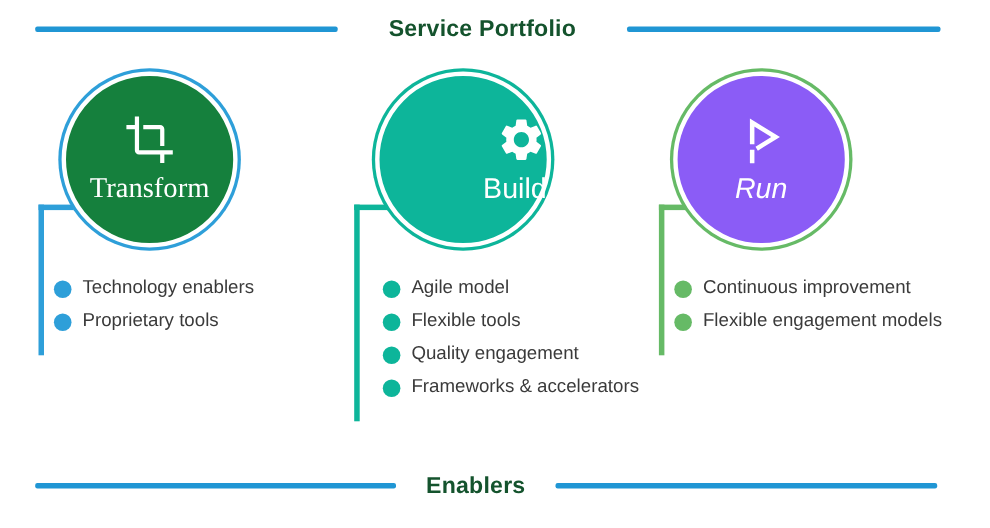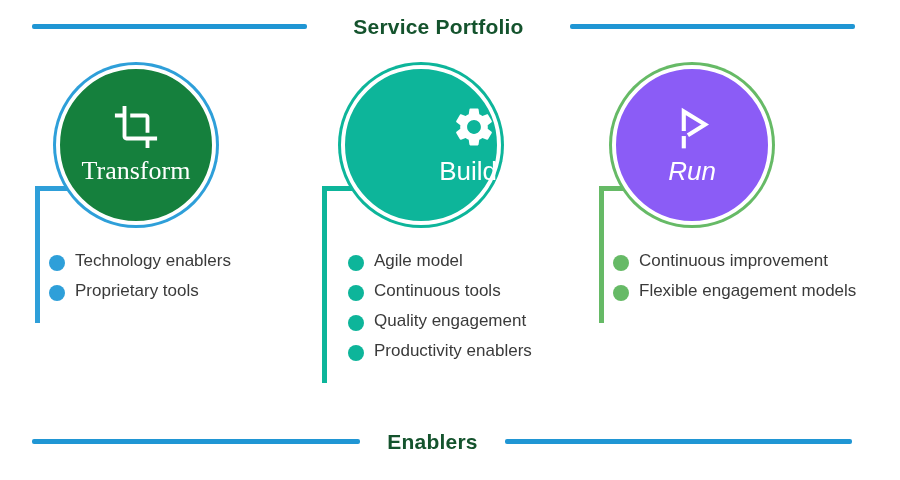--- a/index.html
+++ b/index.html
@@ -109,29 +109,29 @@
     </div>
   </div>
 
   <div class="list list-build">
     <div class="row">
       <span class="dot dot-teal"></span>
       <span class="txt">Agile model</span>
     </div>
     <div class="row">
       <span class="dot dot-teal"></span>
-      <span class="txt">Continuous tools</span>
+      <span class="txt">Flexible tools</span>
     </div>
     <div class="row">
       <span class="dot dot-teal"></span>
       <span class="txt">Quality engagement</span>
     </div>
     <div class="row">
       <span class="dot dot-teal"></span>
-      <span class="txt">Productivity enablers</span>
+      <span class="txt">Frameworks &amp; accelerators</span>
     </div>
   </div>
 
   <div class="list list-run">
     <div class="row">
       <span class="dot dot-green"></span>
       <span class="txt">Continuous improvement</span>
     </div>
     <div class="row">
       <span class="dot dot-green"></span>

